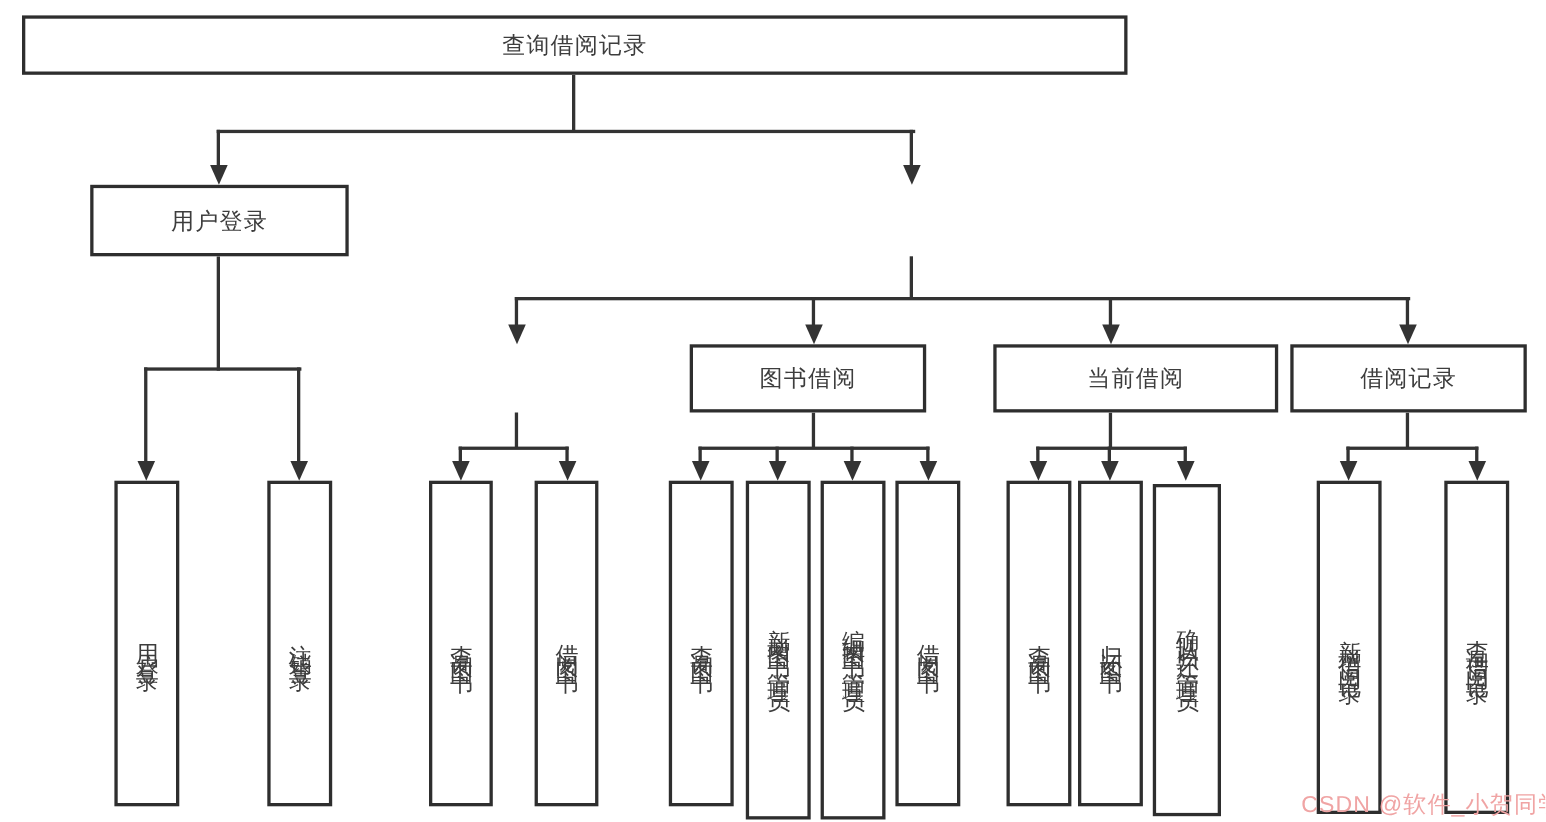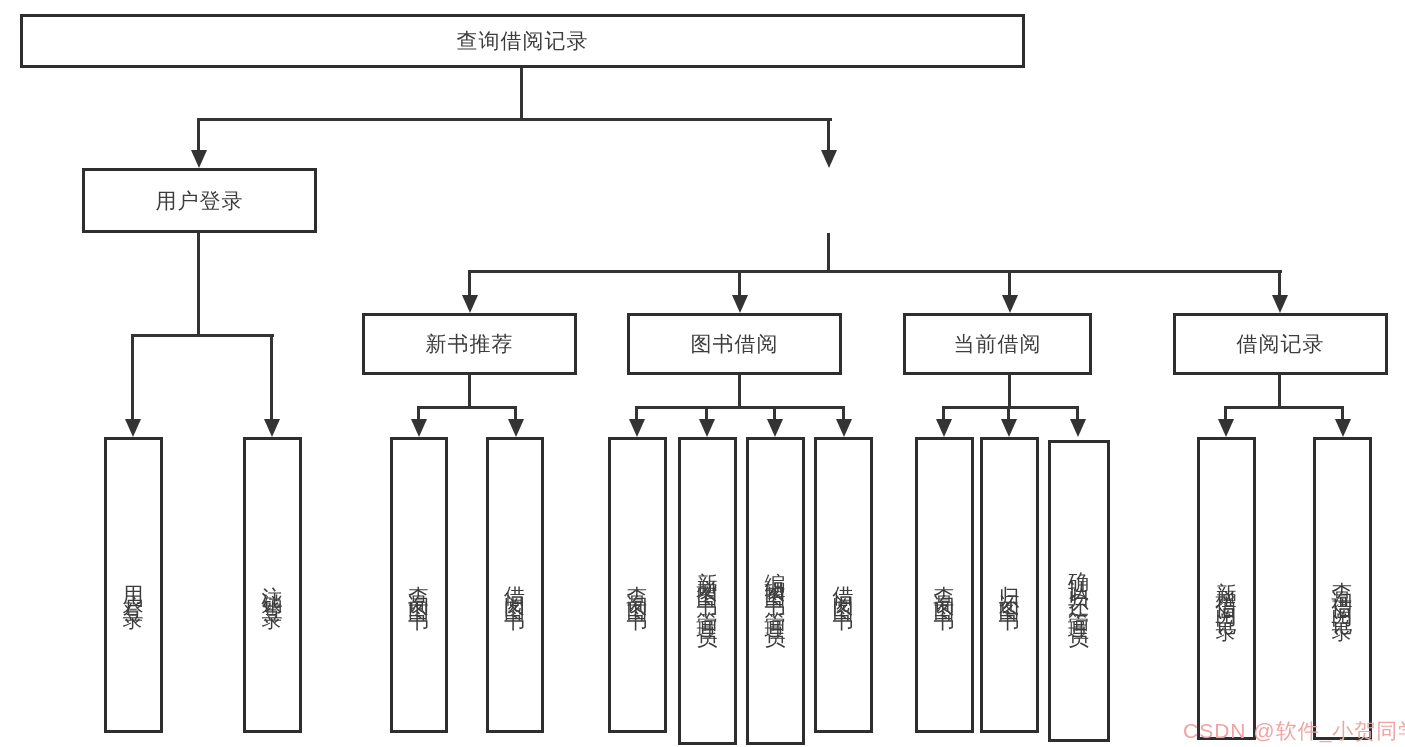--- a/index.html
+++ b/index.html
@@ -86,23 +86,22 @@
   <div class="line" style="left:468px;top:270px;width:814px;height:3px"></div>
   <div class="line" style="left:468px;top:270px;width:3px;height:29px"></div>
   <div class="arrow" style="left:462px;top:295px"></div>
   <div class="line" style="left:738px;top:270px;width:3px;height:29px"></div>
   <div class="arrow" style="left:732px;top:295px"></div>
   <div class="line" style="left:1008px;top:270px;width:3px;height:29px"></div>
   <div class="arrow" style="left:1002px;top:295px"></div>
   <div class="line" style="left:1278px;top:270px;width:3px;height:29px"></div>
   <div class="arrow" style="left:1272px;top:295px"></div>
 
-  <div class="box hbox" style="left:362px;top:313px;width:215px;height:62px">新书推荐</div>
   <div class="box hbox" style="left:627px;top:313px;width:215px;height:62px">图书借阅</div>
-  <div class="box hbox" style="left:903px;top:313px;width:189px;height:62px">当前借阅</div>
+  <div class="box hbox" style="left:903px;top:313px;width:259px;height:62px">当前借阅</div>
   <div class="box hbox" style="left:1173px;top:313px;width:215px;height:62px">借阅记录</div>
 
   <div class="line" style="left:468px;top:375px;width:3px;height:33px"></div>
   <div class="line" style="left:417px;top:406px;width:100px;height:3px"></div>
   <div class="line" style="left:417px;top:406px;width:3px;height:15px"></div>
   <div class="arrow" style="left:411px;top:419px"></div>
   <div class="line" style="left:514px;top:406px;width:3px;height:15px"></div>
   <div class="arrow" style="left:508px;top:419px"></div>
 
   <div class="line" style="left:738px;top:375px;width:3px;height:33px"></div>

